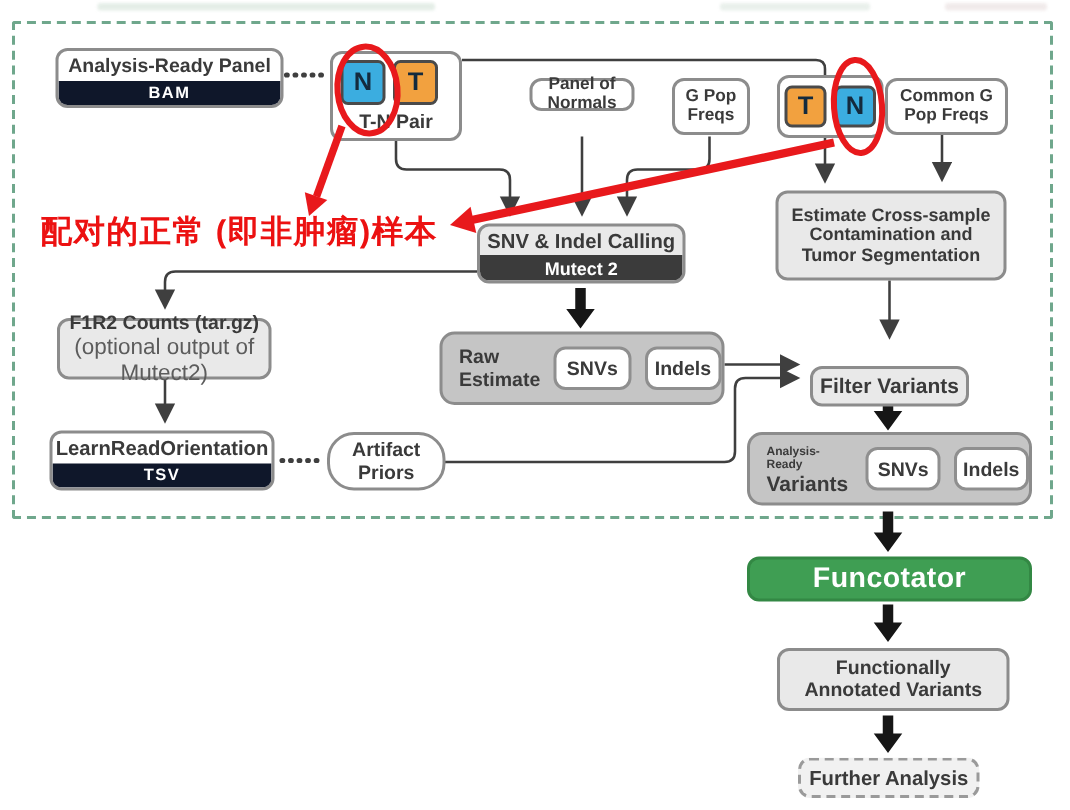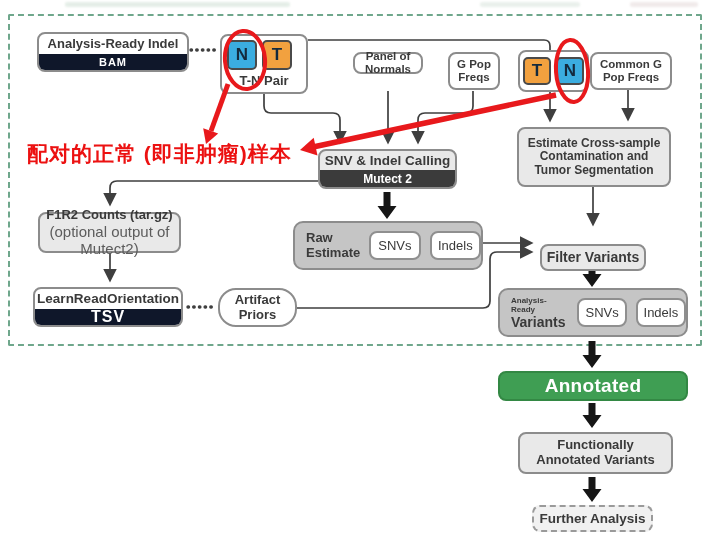--- a/index.html
+++ b/index.html
@@ -30,21 +30,21 @@
   }
   .bar.gray{background:#0f172a;}
   .bar.dark{background:#3b3b3b;}
   .badge{
     position:absolute;width:30px;height:30px;border:2px solid #4a4a4a;border-radius:5px;
     display:flex;align-items:center;justify-content:center;
     font-weight:bold;font-size:17px;color:#142a3d;z-index:3;box-sizing:border-box;
   }
   .chip{
     background:#fff;border:2px solid #8f8f8f;border-radius:8px;
-    font-weight:normal;font-size:13px;display:flex;align-items:center;justify-content:center;
+    font-weight:bold;font-size:13px;display:flex;align-items:center;justify-content:center;
     box-sizing:border-box;
   }
   .rowbox{flex-direction:row;justify-content:flex-start;gap:9px;padding-left:11px;}
   .funcotator{
     background:#3f9e53;border:2px solid #338844;color:#fff;
     font-weight:bold;font-size:19px;letter-spacing:.3px;
   }
   .dashedbox{border:2px dashed #9a9a9a;background:#f1f1f1;font-weight:bold;font-size:13.5px;}
   .cn-note{
     position:absolute;left:27px;top:140px;z-index:5;color:#ec1111;
@@ -101,21 +101,21 @@
     <g fill="#161616">
       <path d="M383.5,192 V206 H377.5 L387,219 L396.5,206 H390.5 V192 Z"></path>
       <path d="M588.5,261 V274 H582.5 L592,287 L601.5,274 H595.5 V261 Z"></path>
       <path d="M588.5,341 V355 H582.5 L592,368 L601.5,355 H595.5 V341 Z"></path>
       <path d="M588.5,403 V415 H582.5 L592,428 L601.5,415 H595.5 V403 Z"></path>
       <path d="M588.5,477 V489 H582.5 L592,502 L601.5,489 H595.5 V477 Z"></path>
     </g>
   </svg>
 
   <div class="node barbox" style="left:37px;top:32px;width:152px;height:40px;">
-    <div class="title" style="flex:1;display:flex;align-items:center;">Analysis-Ready Indel</div>
+    <div class="title" style="flex:1;display:flex;align-items:center;">Analysis-Ready Panel</div>
     <div class="bar gray" style="height:16px;font-size:11px;letter-spacing:1px;">BAM</div>
   </div>
 
   <div class="node" style="left:220px;top:34px;width:88px;height:60px;justify-content:flex-end;padding-bottom:3px;">
     <div class="title">T-N Pair</div>
   </div>
   <div class="badge" style="left:227px;top:40px;background:#3bade0;">N</div>
   <div class="badge" style="left:262px;top:40px;background:#f2a13f;">T</div>
 
   <div class="node" style="left:353px;top:52px;width:70px;height:22px;">
@@ -155,42 +155,42 @@
     <div class="chip" style="width:52px;height:29px;">Indels</div>
   </div>
 
   <div class="node grayfill" style="left:38px;top:212px;width:143px;height:41px;">
     <div class="title">F1R2 Counts (tar.gz)</div>
     <div class="small-sub">(optional output of Mutect2)</div>
   </div>
 
   <div class="node barbox" style="left:33px;top:287px;width:150px;height:40px;justify-content:center;">
     <div class="title" style="flex:1;display:flex;align-items:center;font-size:13.5px;">LearnReadOrientation</div>
-    <div class="bar gray" style="height:16px;font-size:16px;letter-spacing:1px;">TSV</div>
+    <div class="bar gray" style="height:16px;font-size:11px;letter-spacing:1px;">TSV</div>
   </div>
 
   <div class="node" style="left:218px;top:288px;width:79px;height:39px;border-radius:18px;">
     <div class="title ml">Artifact
 Priors</div>
   </div>
 
   <div class="node grayfill" style="left:540px;top:244px;width:106px;height:27px;">
     <div class="title" style="font-size:14px;">Filter Variants</div>
   </div>
 
   <div class="node midgray rowbox" style="left:498px;top:288px;width:190px;height:49px;">
     <div style="text-align:left;">
       <div class="tiny-label">Analysis-Ready</div>
       <div class="big-label">Variants</div>
     </div>
     <div class="chip" style="width:51px;height:29px;">SNVs</div>
     <div class="chip" style="width:52px;height:29px;">Indels</div>
   </div>
 
-  <div class="node funcotator" style="left:498px;top:371px;width:190px;height:30px;">Annotated</div>
+  <div class="node funcotator" style="left:498px;top:371px;width:190px;height:30px;">Funcotator</div>
 
   <div class="node dashedbox" style="left:532px;top:505px;width:121px;height:27px;">Further Analysis</div>
 
   <div class="node grayfill" style="left:518px;top:432px;width:155px;height:42px;">
     <div class="title ml">Functionally
 Annotated Variants</div>
   </div>
 
   <svg class="z3" width="713" height="540" viewBox="0 0 713 540">
     <g stroke="#e8191c" fill="none" stroke-width="4">

